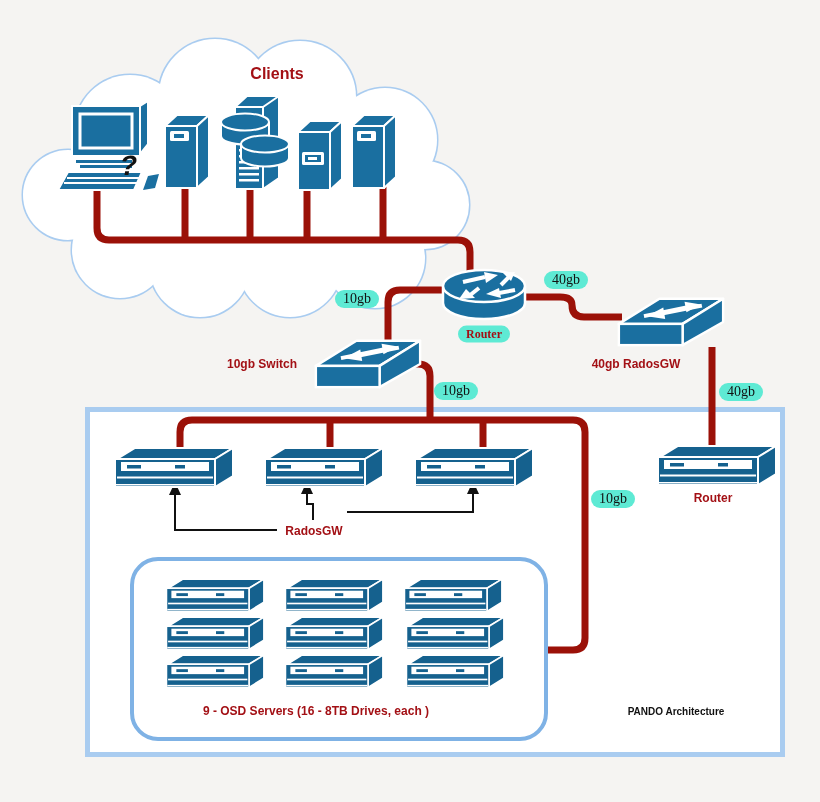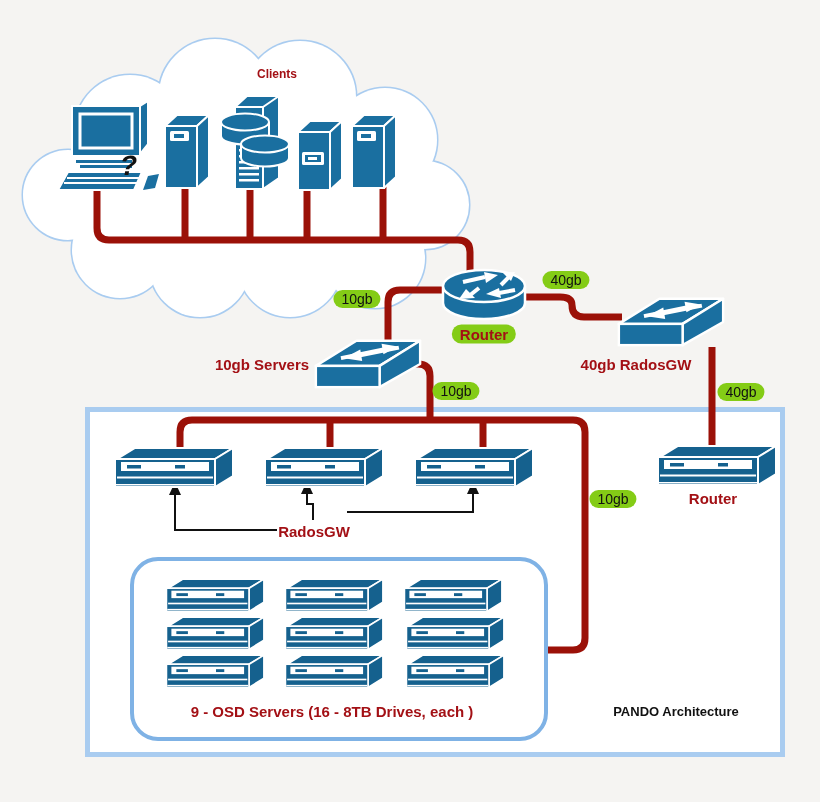--- a/index.html
+++ b/index.html
@@ -10,25 +10,25 @@
   }
   .layer { position:absolute; left:0; top:0; }
   .box {
     position:absolute; background:#ffffff; box-sizing:border-box;
   }
   .pando-box { left:85px; top:407px; width:700px; height:350px; border:5px solid var(--box-blue,#a9ccf0); }
   .osd-box   { left:130px; top:557px; width:418px; height:184px; border:4px solid var(--osd-blue,#7fb2e5); border-radius:28px; }
   .icon { position:absolute; }
   .lbl {
     position:absolute; transform:translate(-50%,-50%); white-space:nowrap;
-    font-size:15px; font-weight:bold; color:var(--label-red,#a31015);
+    font-size:12px; font-weight:bold; color:var(--label-red,#a31015);
   }
   .lbl.black { color:#111; font-weight:normal; font-size:14px; }
-  .pill { background:#84cc16; border-radius:10px; padding:1px 8px; }
-  .title { color:#111; font-size:13px; font-weight:bold; }
+  .pill { background:#5eead4; border-radius:10px; padding:1px 8px;font-family:Liberation Serif, serif; }
+  .title { color:#111; font-size:10px; font-weight:bold; }
   .qmark {
     position:absolute; left:120px; top:152px; font-size:28px; font-weight:bold;
     color:#111; transform:skewX(-10deg); line-height:1;
   }
   svg { display:block; }
 </style>
 </head>
 <body>
 
 <svg width="0" height="0" style="position:absolute">
@@ -245,27 +245,27 @@
   <svg class="icon" style="left:160px;top:651px" width="112" height="38" viewBox="0 0 124 46">
       <use href="#rack"></use>
     </svg>
   <svg class="icon" style="left:279px;top:651px" width="112" height="38" viewBox="0 0 124 46">
       <use href="#rack"></use>
     </svg>
   <svg class="icon" style="left:400px;top:651px" width="112" height="38" viewBox="0 0 124 46">
       <use href="#rack"></use>
     </svg>
 
-  <div class="lbl" style="left:277px;top:74px;font-size:12px">Clients</div>
+  <div class="lbl" style="left:277px;top:74px;font-size:16px">Clients</div>
   <div class="lbl pill" style="left:484px;top:334px">Router</div>
-  <div class="lbl" style="left:262px;top:364px">10gb Servers</div>
+  <div class="lbl" style="left:262px;top:364px">10gb Switch</div>
   <div class="lbl" style="left:636px;top:364px">40gb RadosGW</div>
   <div class="lbl" style="left:713px;top:498px">Router</div>
   <div class="lbl" style="left:314px;top:531px">RadosGW</div>
-  <div class="lbl" style="left:332px;top:711px">9 - OSD Servers  (16 - 8TB Drives, each )</div>
+  <div class="lbl" style="left:316px;top:711px">9 - OSD Servers  (16 - 8TB Drives, each )</div>
   <div class="lbl title" style="left:676px;top:711px">PANDO Architecture</div>
 
   <div class="lbl black pill" style="left:357px;top:299px">10gb</div>
   <div class="lbl black pill" style="left:566px;top:280px">40gb</div>
   <div class="lbl black pill" style="left:456px;top:391px">10gb</div>
   <div class="lbl black pill" style="left:741px;top:392px">40gb</div>
   <div class="lbl black pill" style="left:613px;top:499px">10gb</div>
 
 </div>
 

